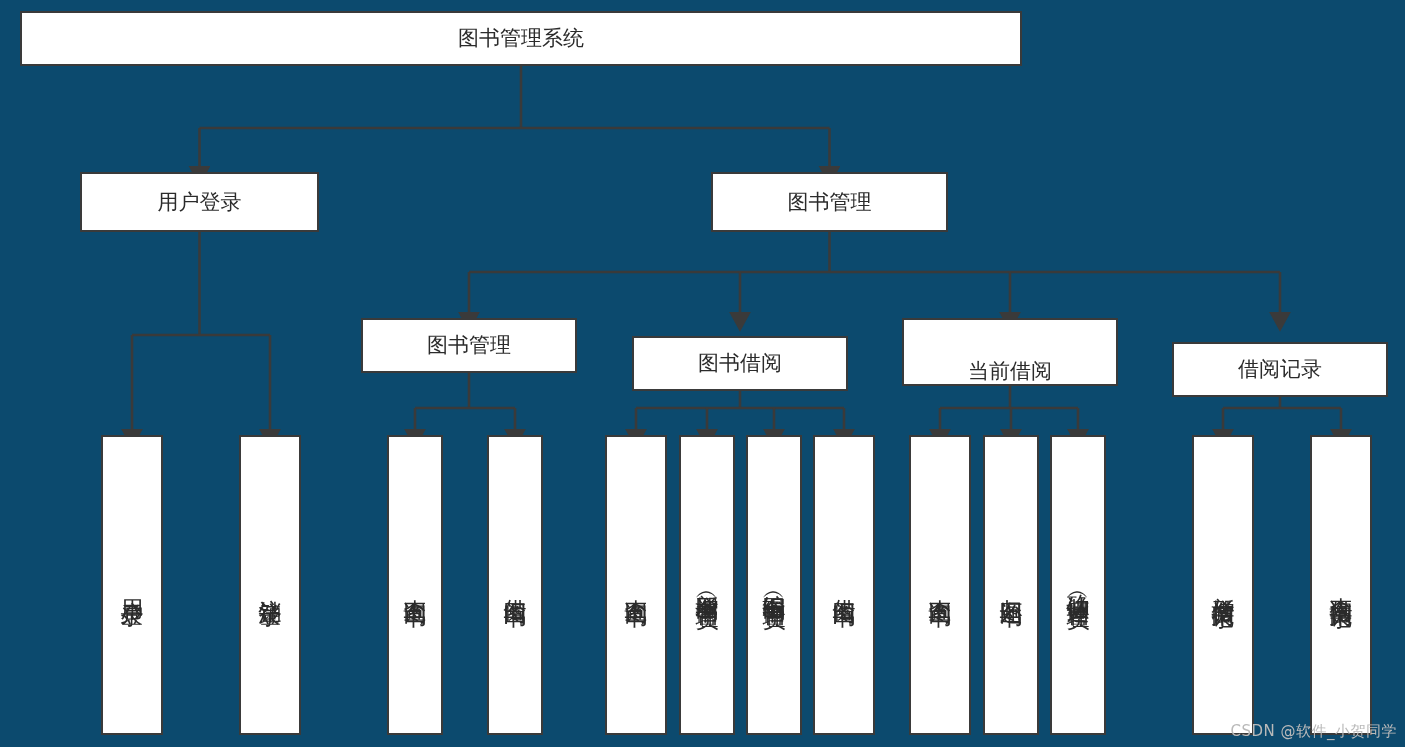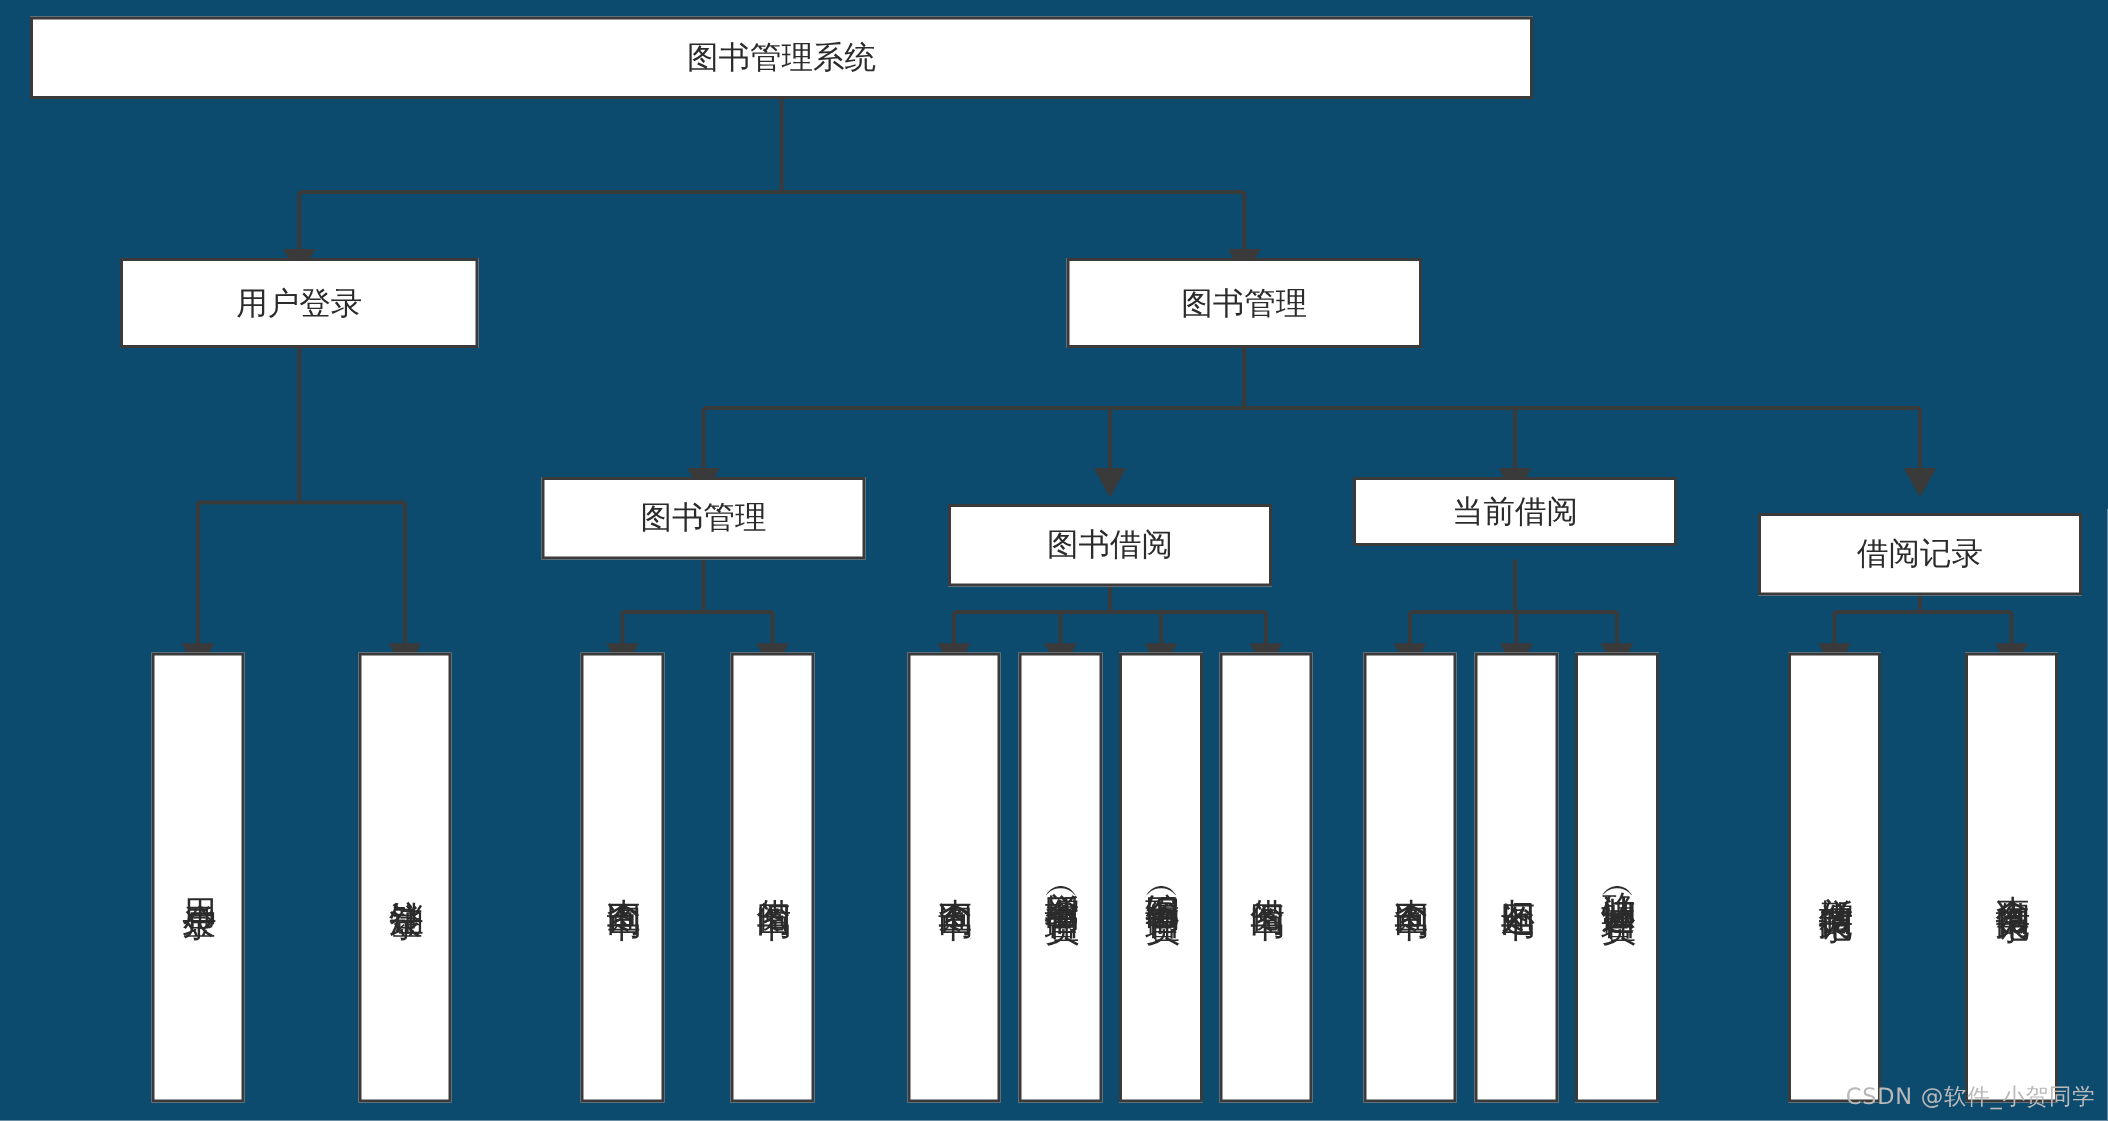--- a/index.html
+++ b/index.html
@@ -119,21 +119,21 @@
       </div>
       <div class="node horizontal" style="left: 711px; top: 172px; width: 237px; height: 60px;">
         <span class="label">图书管理</span>
       </div>
       <div class="node horizontal" style="left: 361px; top: 318px; width: 216px; height: 55px;">
         <span class="label">图书管理</span>
       </div>
       <div class="node horizontal" style="left: 632px; top: 318px; width: 216px; height: 55px; margin-top: 18px;">
         <span class="label">图书借阅</span>
       </div>
-      <div class="node horizontal" style="left: 902px; top: 318px; width: 216px; height: 46px;">
+      <div class="node horizontal" style="left: 902px; top: 318px; width: 216px; height: 68px; align-items: flex-end;">
         <span class="label">当前借阅</span>
       </div>
       <div class="node horizontal" style="left: 1172px; top: 318px; width: 216px; height: 55px; margin-top: 24px;">
         <span class="label">借阅记录</span>
       </div>
       <div class="node vertical" style="left: 101px; top: 435px; width: 62px; height: 300px;">
         <span class="label">用户登录</span>
       </div>
       <div class="node vertical" style="left: 239px; top: 435px; width: 62px; height: 300px;">
         <span class="label">注销登录</span>

